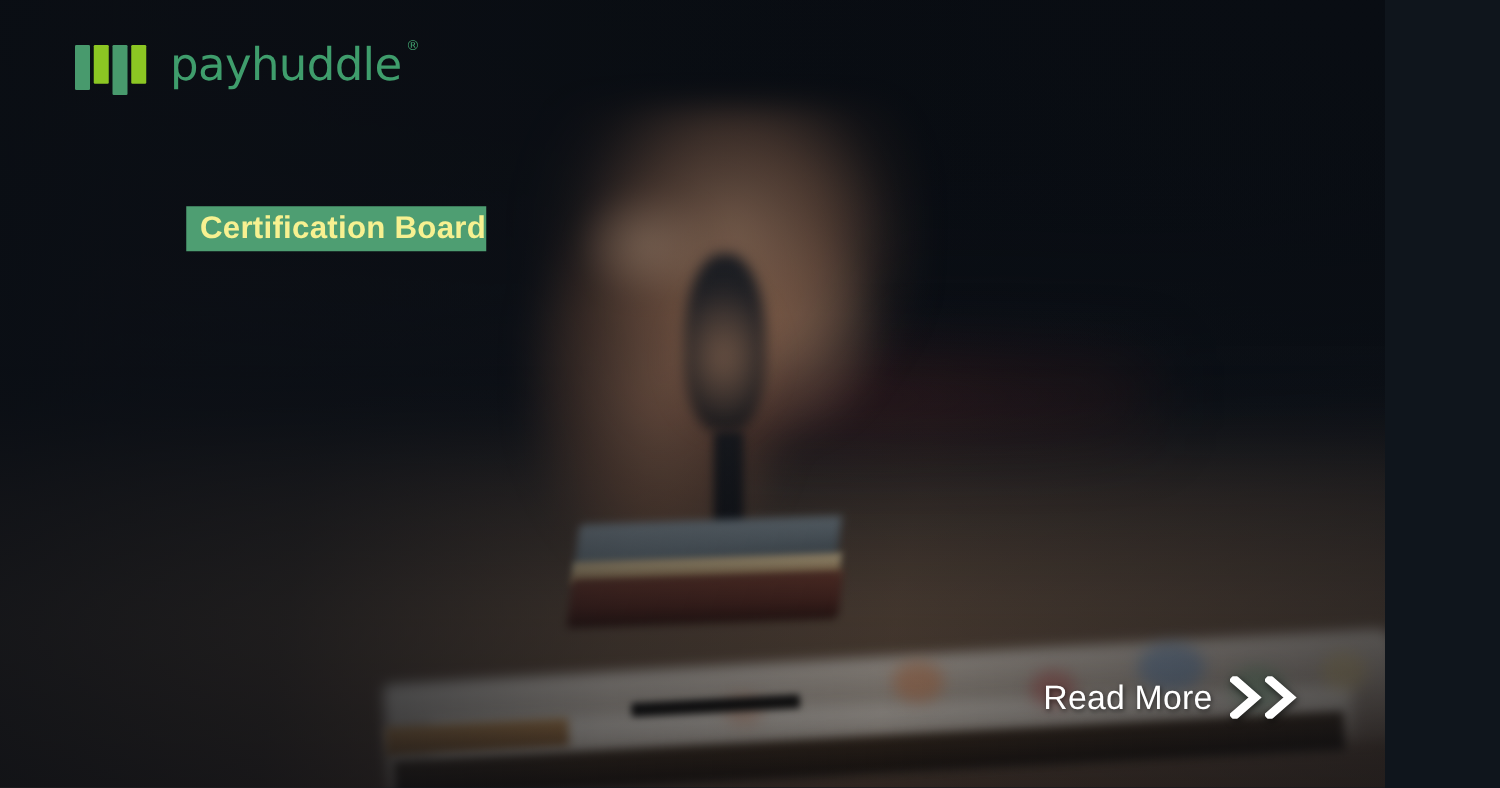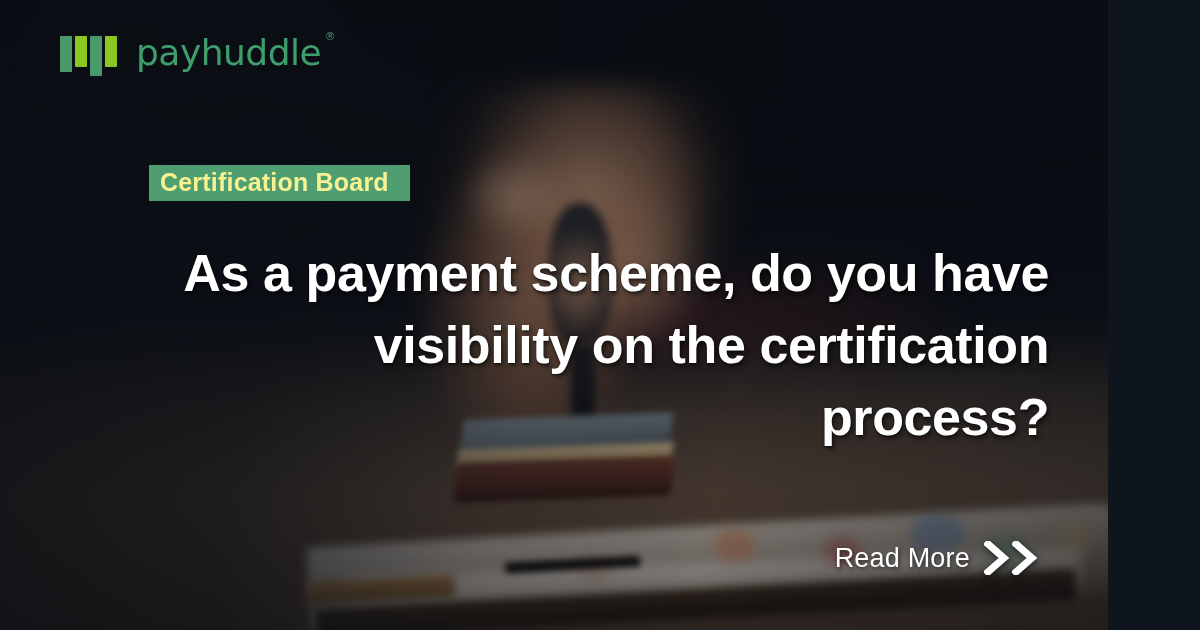--- a/index.html
+++ b/index.html
@@ -10,21 +10,20 @@
     background:#0f151c;
     font-family:"Liberation Sans", sans-serif;
     overflow:hidden;
   }
 
   .card {
     position:relative;
     width:1108px; height:630px;
     overflow:hidden;
     background:#111821;
-    text-align:right;
   }
 
   
   .photo {
     position:absolute; inset:-60px;
     filter:blur(0px);
   }
 
   
   .photo .desk {
@@ -207,21 +206,21 @@
   }
 
   
   .badge {
     position:absolute; left:149px; top:165px;
     background:#4e9e72;
     color:#f7f191;
     font-size:25px;
     font-weight:700;
     letter-spacing:0.2px;
-    padding:4px 21px 6px 11px;
+    padding:4px 0 6px 11px;
     line-height:1.05;
     white-space:nowrap;
   }
 
   
   .headline {
     position:absolute; left:149px; top:238px;
     width:900px;
     color:#ffffff;
     font-size:52px;
@@ -296,21 +295,20 @@
         <span class="bar4"></span>
       </div>
       <div class="logo-word">
         <span>payhuddle</span>
         <span class="logo-reg">®</span>
       </div>
     </div>
 
     <div class="badge">Certification Board</div>
 
-    <h1 class="headline">As a payment scheme, do you have visibility on the certification process?</h1>
 
     <a class="readmore">
       <span class="readmore-label">Read More</span>
       <span class="chevrons">
         <svg width="26" height="34" viewBox="0 0 26 34" aria-hidden="true">
           <path d="M4 3 L20 17 L4 31" fill="none" stroke="#ffffff" stroke-width="7" stroke-linecap="square" stroke-linejoin="miter"></path>
         </svg>
         <svg width="26" height="34" viewBox="0 0 26 34" aria-hidden="true">
           <path d="M4 3 L20 17 L4 31" fill="none" stroke="#ffffff" stroke-width="7" stroke-linecap="square" stroke-linejoin="miter"></path>
         </svg>

